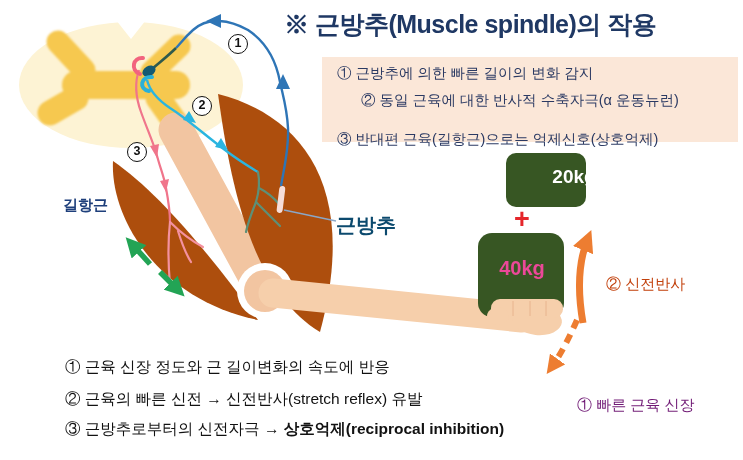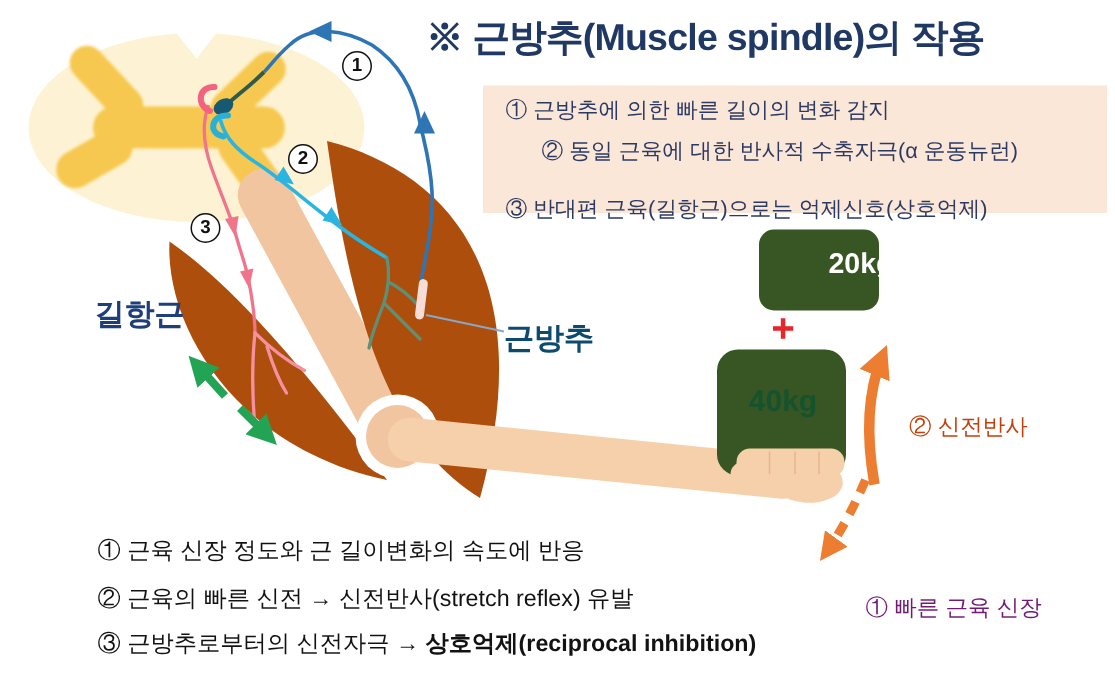--- a/index.html
+++ b/index.html
@@ -8,24 +8,24 @@
   .stage svg{position:absolute;left:0;top:0;}
   .abs{position:absolute;white-space:nowrap;}
   .title{left:284px;top:8px;font-size:25px;font-weight:bold;color:#1f3864;letter-spacing:-0.5px;text-align:center;}
   .infobox{left:322px;top:57px;width:416px;height:85px;background:#fbe7d8;}
   .infobox .line{position:absolute;left:15px;font-size:14.5px;color:#2b3a63;white-space:nowrap;}
   .il0{top:7px;} .il1{top:34px;margin-left:24px;} .il2{top:61px;margin-top:12px;}
   .marker{width:20px;height:20px;border:1.7px solid #111;border-radius:50%;background:#fff;
           box-sizing:border-box;text-align:center;font-size:12.5px;font-weight:bold;color:#111;
           line-height:16px;}
   .m1{left:228px;top:34px;} .m2{left:192px;top:96px;} .m3{left:127px;top:142px;}
-  .antagonist{left:63px;top:196px;font-size:20px;font-weight:bold;color:#1e3f7b;}
+  .antagonist{left:63px;top:196px;font-size:15px;font-weight:bold;color:#1e3f7b;}
   .spindlelab{left:336px;top:212px;font-size:20px;font-weight:700;color:#0c4a6e;}
   .w20{left:506px;top:166px;width:80px;text-align:center;font-size:19px;font-weight:bold;color:#fff;padding-left:28px;}
-  .w40{left:478px;top:257px;width:88px;text-align:center;font-size:20px;font-weight:bold;color:#14532d;}
+  .w40{left:478px;top:257px;width:88px;text-align:center;font-size:20px;font-weight:bold;color:#ec4899;}
   .plus{left:511px;top:204px;width:22px;text-align:center;font-size:27px;font-weight:bold;color:#e5262b;}
   .reflex{left:606px;top:275px;font-size:15px;color:#c2410c;}
   .faststretch{left:577px;top:361px;font-size:15px;color:#701a75;margin-top:35px;}
   .fn{left:65px;font-size:15.5px;color:#121212;}
   .fn1{top:357px;} .fn2{top:389px;} .fn3{top:419px;}
   .fn b{font-weight:bold;}
 </style>
 </head>
 <body>
 

